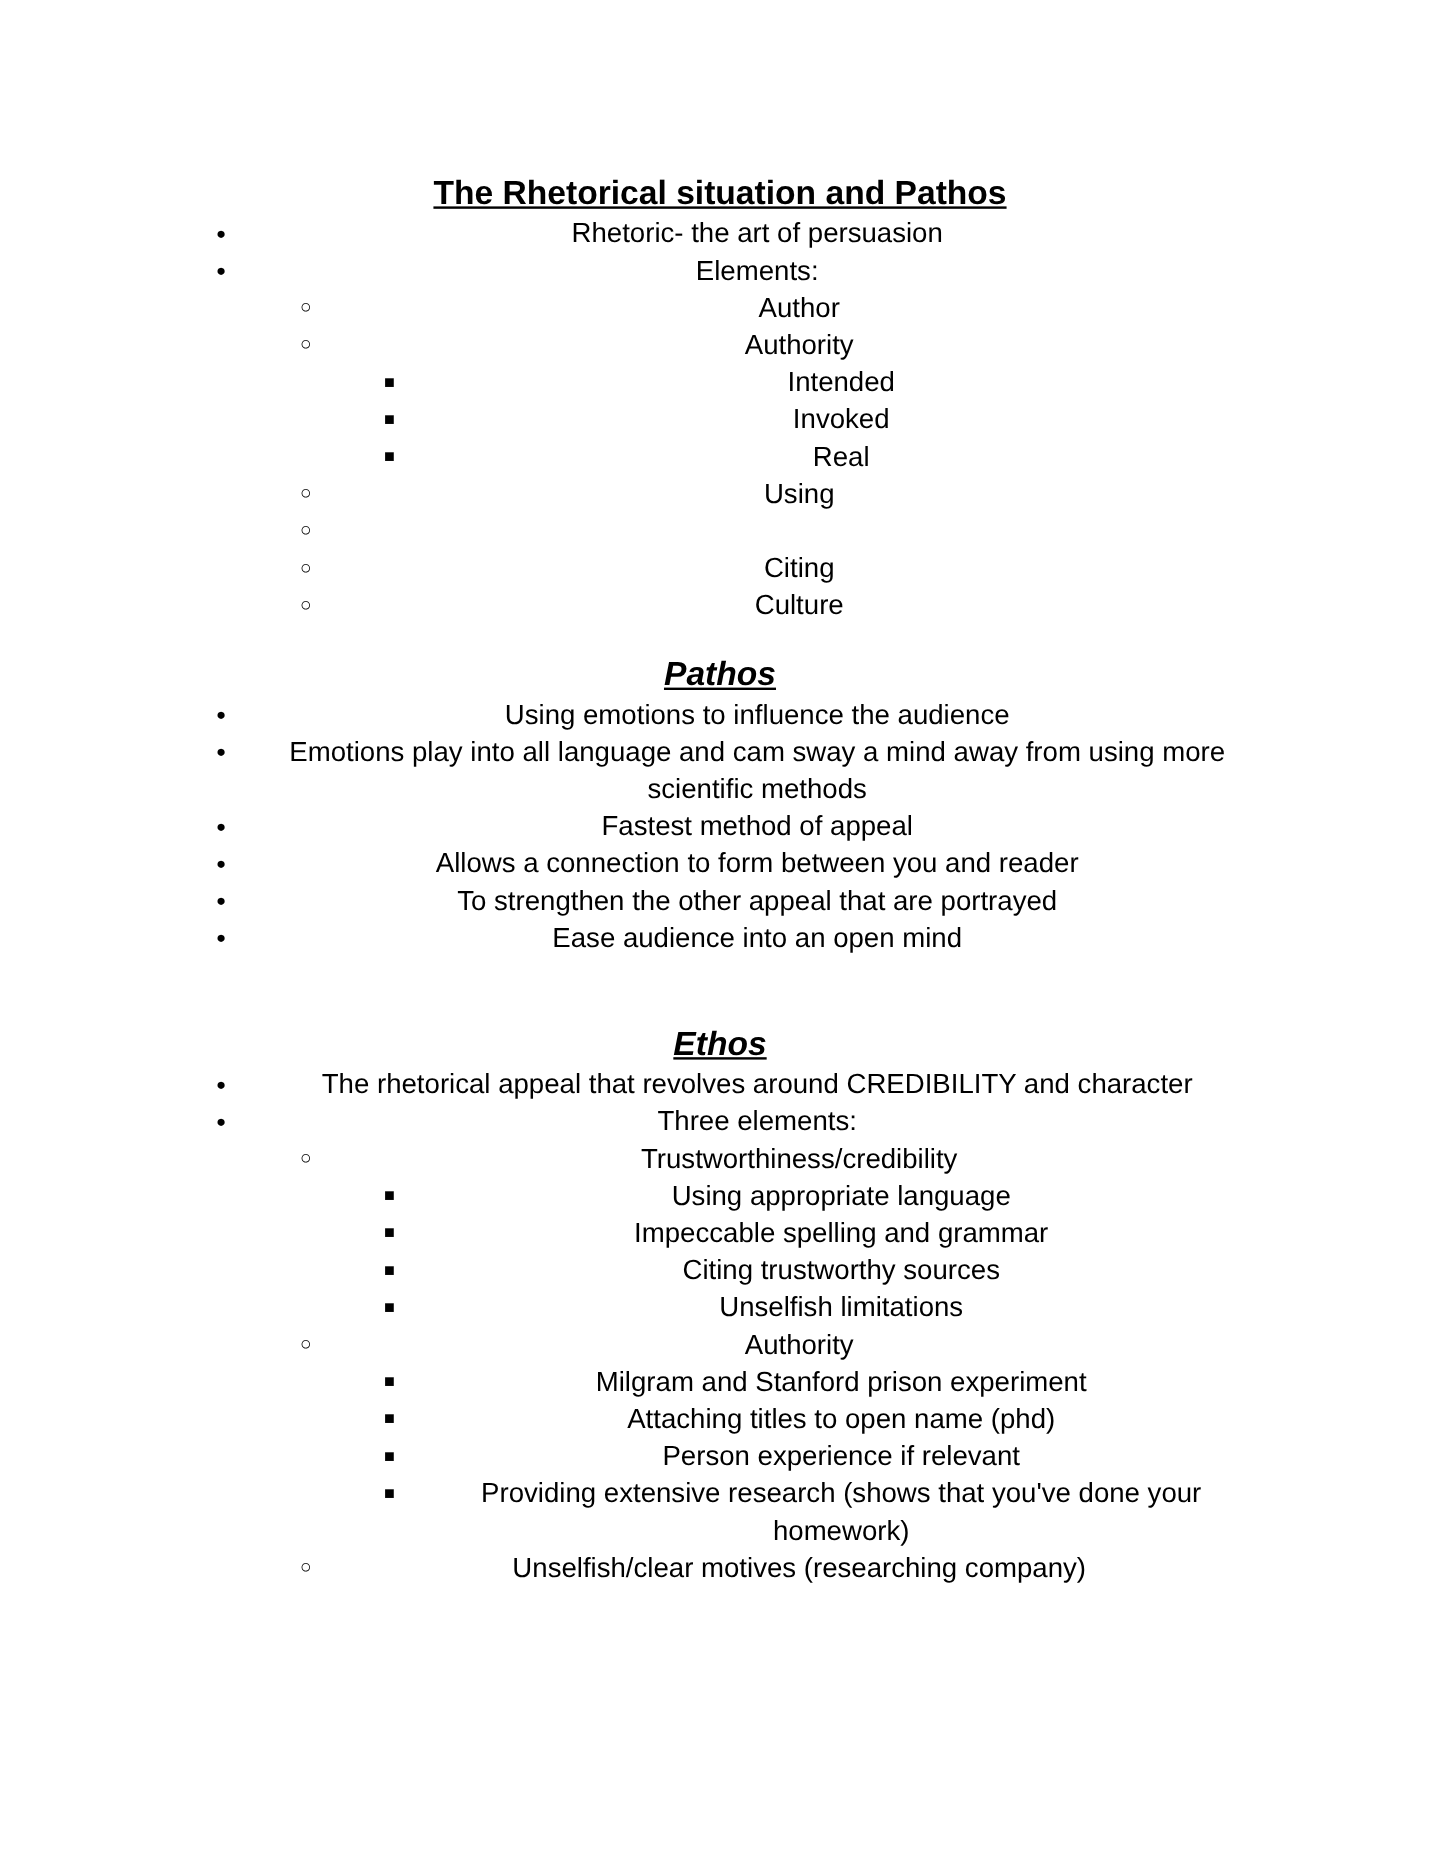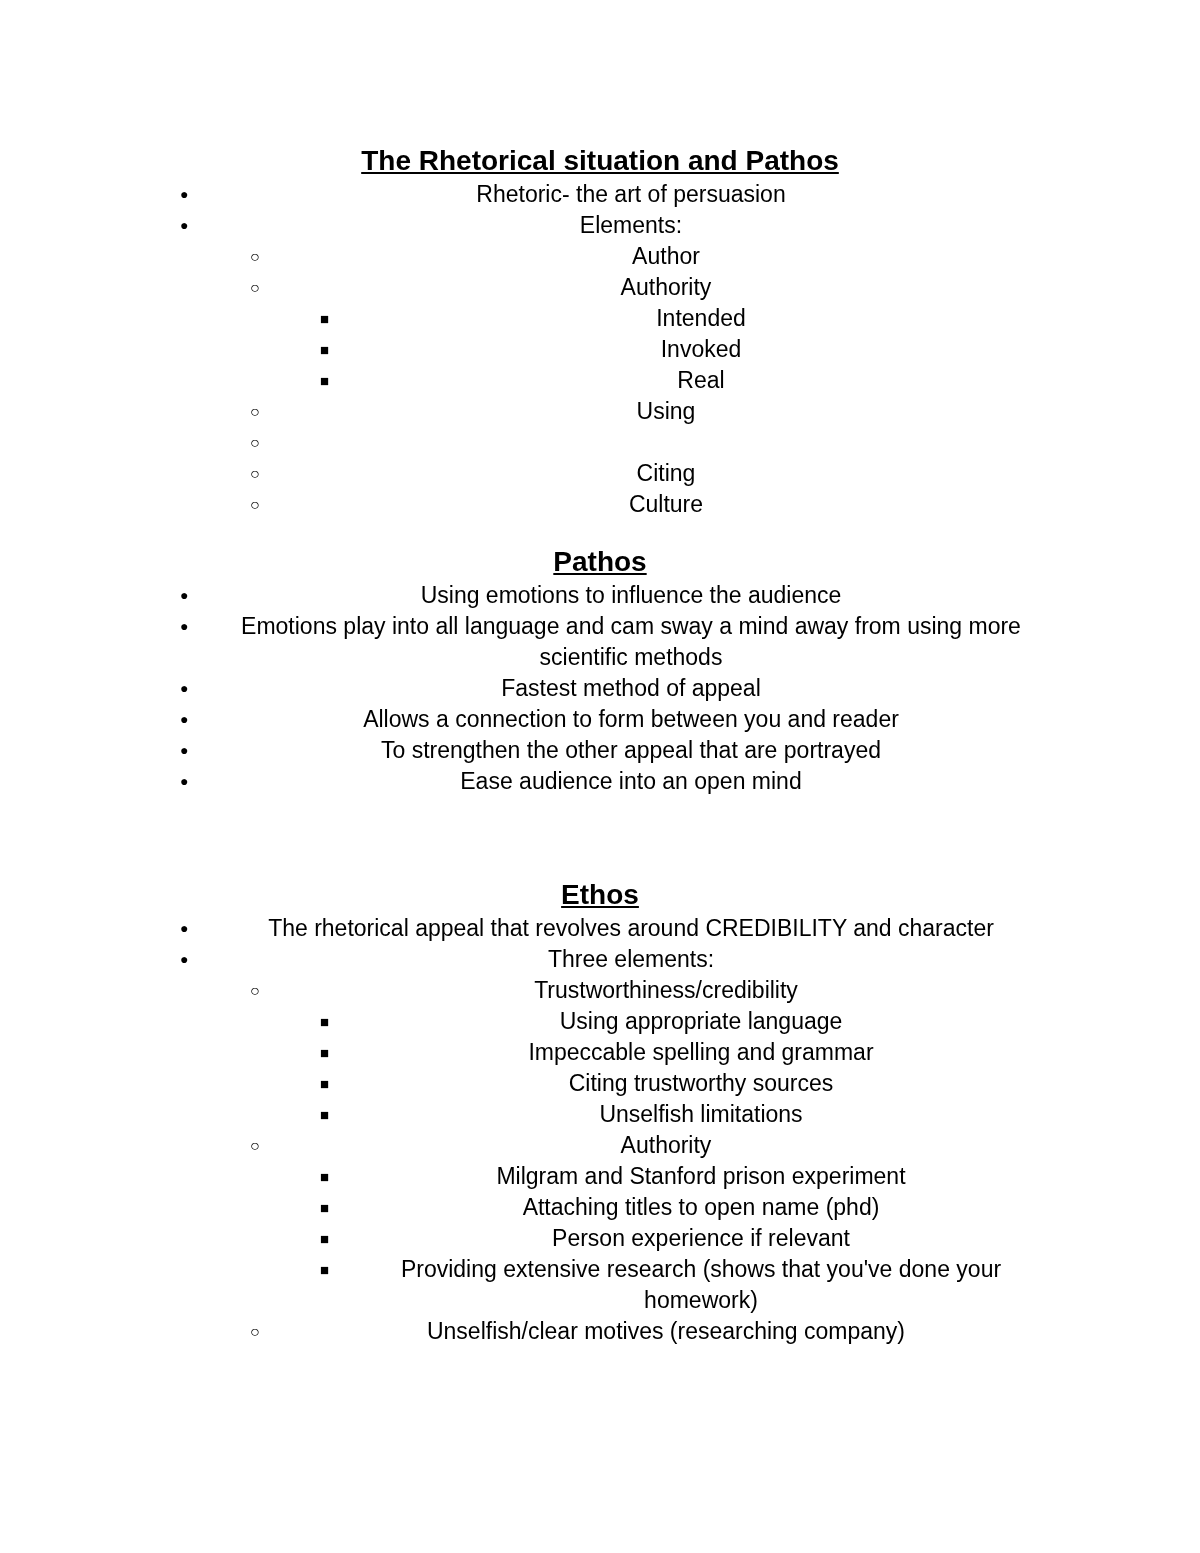--- a/index.html
+++ b/index.html
@@ -24,26 +24,27 @@
     font-size: 28px;
     line-height: 36px;
     font-weight: bold;
     text-decoration: underline;
     text-align: center;
   }
   .heading {
     font-size: 28px;
     line-height: 36px;
     font-weight: bold;
+    font-style: italic;
     text-decoration: underline;
     text-align: center;
     margin: 0;
   }
   .heading-pathos { margin-top: 24px; }
-  .heading-ethos  { margin-top: 80px; }
+  .heading-ethos  { margin-top: 55px; }
   ul.list {
     list-style: none;
     margin: 0;
     padding: 0;
     font-size: 23px;
   }
   .sec1 { margin-top: 34px; }
   .sec2 { margin-top: 34px; }
   .sec3 { margin-top: 2px;  }
   li.li {

